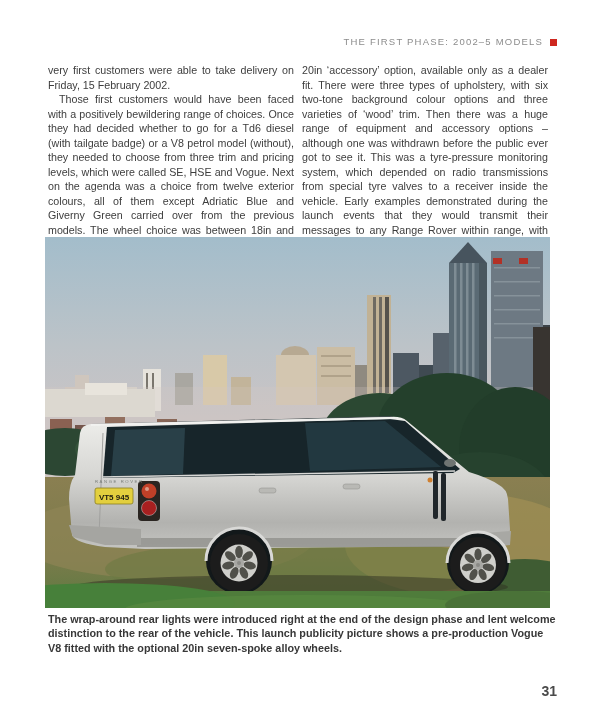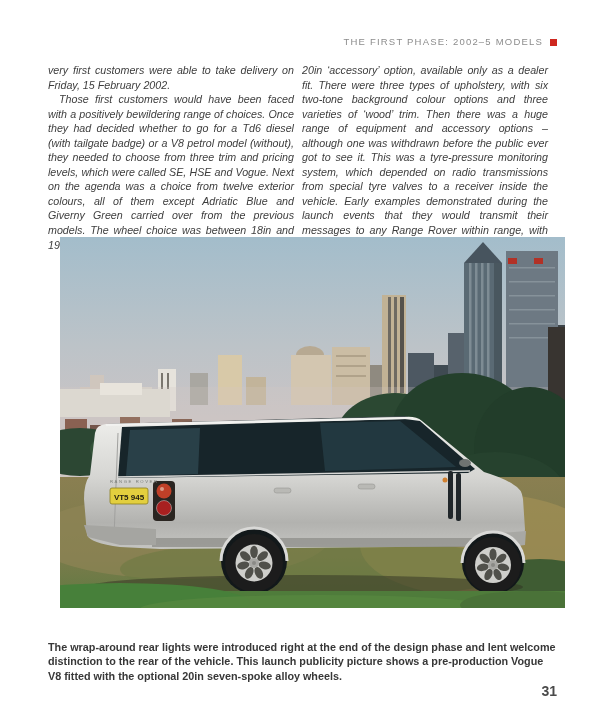--- a/index.html
+++ b/index.html
@@ -12,35 +12,35 @@
     position:absolute;top:36px;left:60px;right:43px;
     text-align:right;font-size:9.5px;letter-spacing:1.2px;
     color:#8c8c8c;font-weight:400;
   }
   .running-head .marker{
     display:inline-block;width:7px;height:7px;background:#ce271f;
     margin-left:7px;vertical-align:-0.5px;
   }
   .columns{
     position:absolute;top:63px;left:48px;width:509px;
-    display:flex;gap:8px;font-style:italic;
+    display:flex;gap:8px;
   }
   .col{
     width:246px;font-size:10.7px;line-height:14.55px;
     text-align:justify;color:#3d3d3d;
     -webkit-hyphens:auto;hyphens:auto;
   }
   .col p{margin:0;}
   .col p.indented{text-indent:11px;}
   .figure{
-    position:absolute;left:60px;top:237px;width:505px;height:265px;
+    position:absolute;left:45px;top:237px;width:505px;height:265px;
   }
   .figure svg{display:block;}
   .caption{
-    position:absolute;left:48px;top:640px;width:509px;
+    position:absolute;left:48px;top:612px;width:509px;
     font-size:10.8px;line-height:14.3px;font-weight:bold;color:#383838;
     text-align:left;
   }
   .folio{
     position:absolute;top:683px;right:43px;
     font-size:14px;font-weight:bold;color:#4a4a4a;
   }
 </style>
 </head>
 <body>

